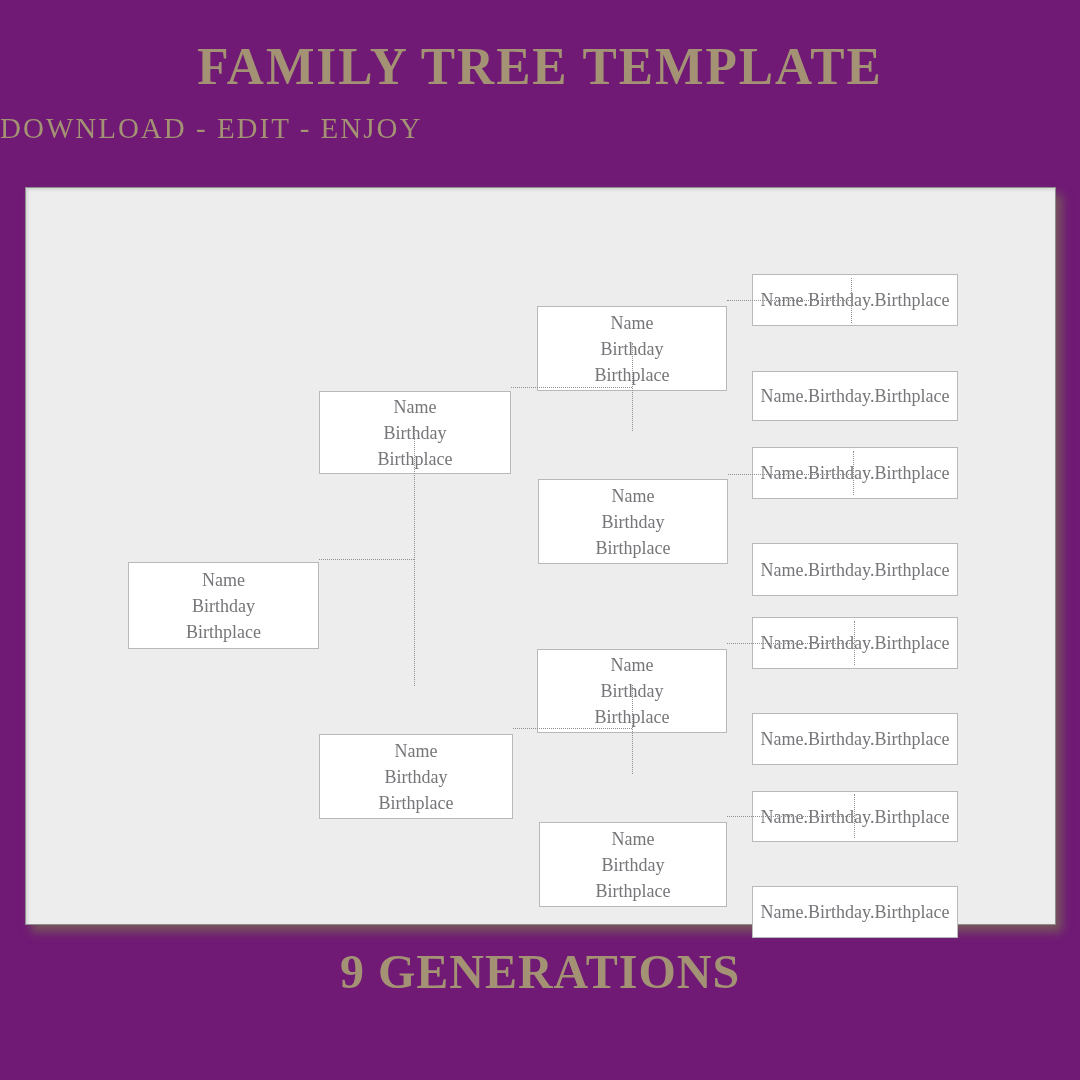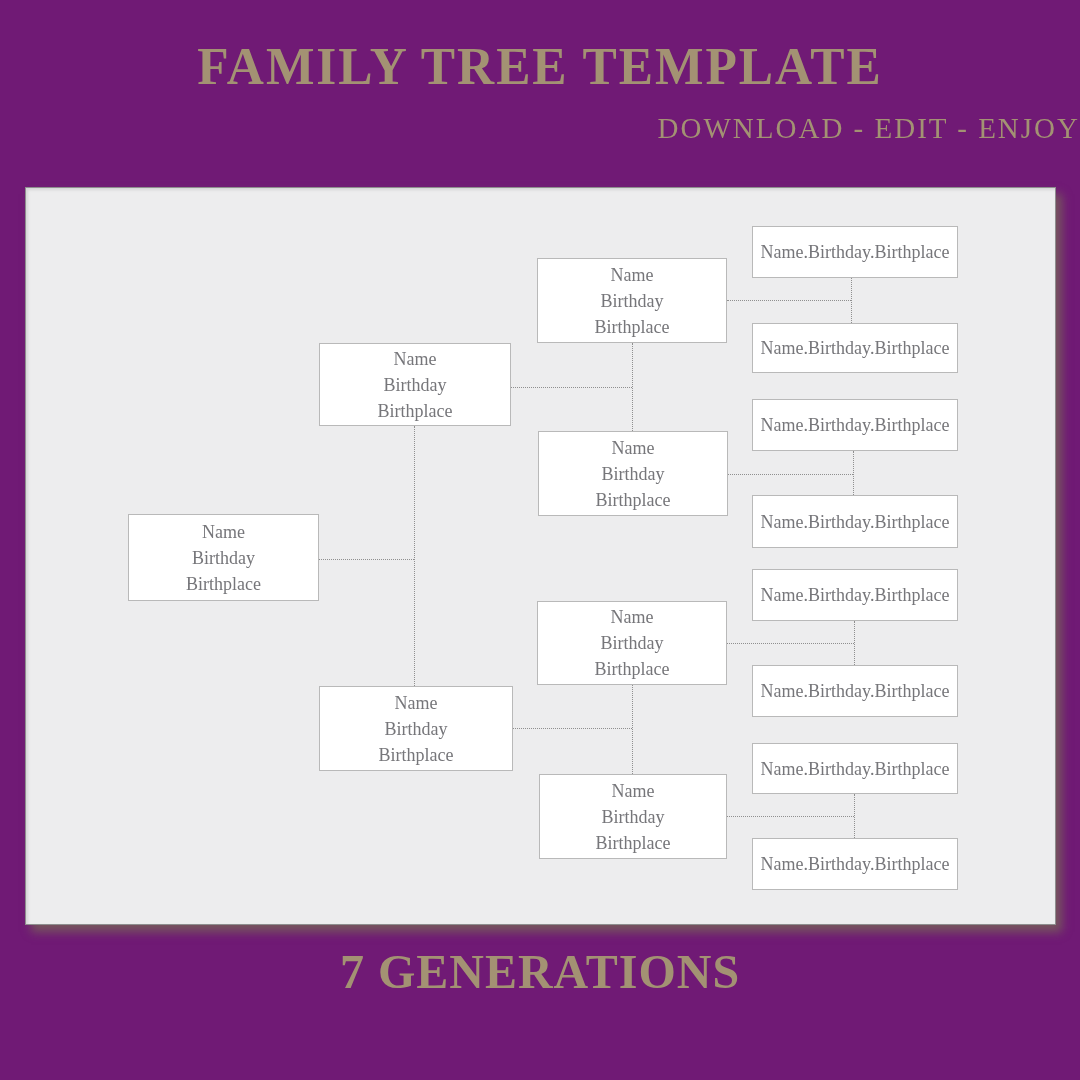--- a/index.html
+++ b/index.html
@@ -14,21 +14,21 @@
   .title{
     position:absolute;top:36px;left:0;width:100%;
     text-align:center;
     font-size:53px;font-weight:600;
     letter-spacing:2px;
     color:#A39273;
     transform:scaleX(0.97);
   }
   .subtitle{
     position:absolute;top:112px;left:0;width:100%;
-    text-align:right;
+    text-align:left;
     font-size:29px;font-weight:500;
     letter-spacing:2px;
     color:#A39273;
   }
   .footer-caption{
     position:absolute;top:944px;left:0;width:100%;
     text-align:center;
     font-size:48px;font-weight:600;
     letter-spacing:1px;
     color:#A39273;
@@ -45,20 +45,21 @@
   .node{
     position:absolute;
     background:#FFFFFF;
     border:1px solid #B9B9B9;
     box-sizing:border-box;
     display:flex;flex-direction:column;
     align-items:center;justify-content:center;
     color:#76767A;
     font-size:18px;line-height:26px;
     text-align:center;
+    margin-top:48px;
   }
   .node.wide{
     flex-direction:row;
     font-size:18px;line-height:20px;
   }
 
   .hline{position:absolute;height:0;border-top:1px dotted #8F8F8F;}
   .vline{position:absolute;width:0;border-left:1px dotted #8F8F8F;}
 </style>
 </head>
@@ -146,15 +147,15 @@
     <div class="vline" style="left:825px;top:90px;height:45px"></div>
     <div class="hline" style="left:702px;top:286px;width:125px"></div>
     <div class="vline" style="left:827px;top:263px;height:44px"></div>
     <div class="hline" style="left:701px;top:455px;width:127px"></div>
     <div class="vline" style="left:828px;top:433px;height:44px"></div>
     <div class="hline" style="left:701px;top:628px;width:127px"></div>
     <div class="vline" style="left:828px;top:606px;height:44px"></div>
 
   </div>
 
-  <div class="footer-caption">7 GENERATIONS</div>
+  <div class="footer-caption">9 GENERATIONS</div>
 
 </div>
 
 </body></html>

